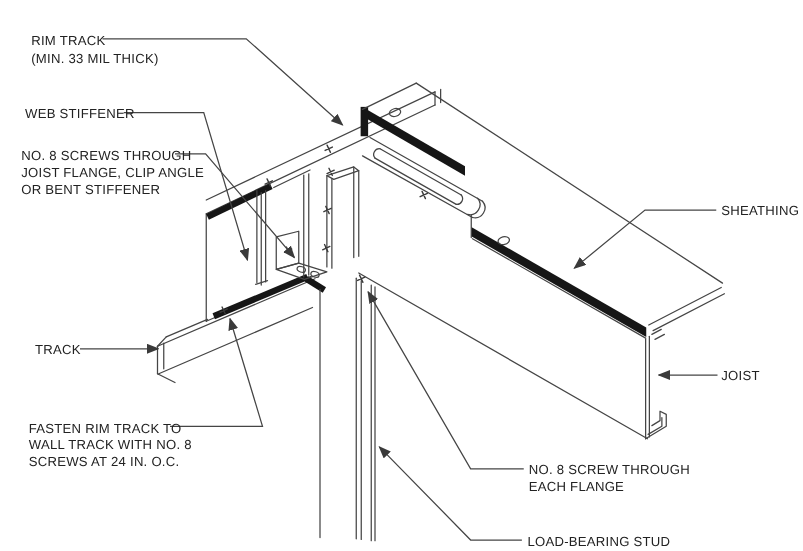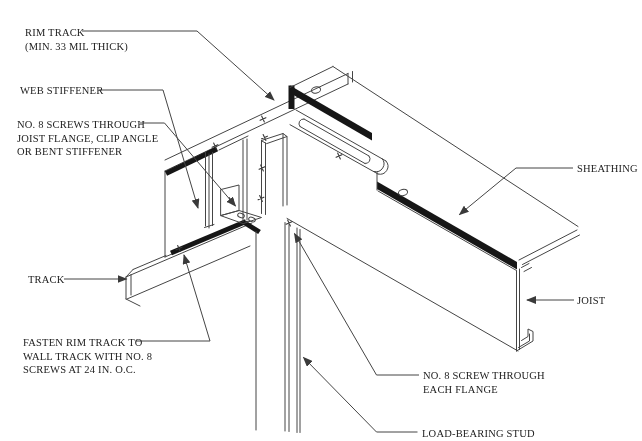--- a/index.html
+++ b/index.html
@@ -1,17 +1,17 @@
 <!DOCTYPE html>
 <html><head>
 <meta charset="utf-8">
 <style>
   html,body{margin:0;padding:0;background:#ffffff;}
   .stage{position:relative;width:642px;height:441px;background:#ffffff;overflow:hidden;
-         font-family:Liberation Serif, serif;}
+         font-family:Liberation Sans, sans-serif;}
   svg{display:block;}
   .ln{stroke:#454545;stroke-width:1;fill:none;stroke-linecap:round;stroke-linejoin:round;}
   .thick{stroke:#161616;stroke-width:5;fill:none;stroke-linecap:butt;}
   .band{fill:#161616;stroke:none;}
   .hole{stroke:#454545;stroke-width:1;fill:none;}
   .screw{stroke:#3a3a3a;stroke-width:1.1;fill:none;stroke-linecap:round;}
   .leader{stroke:#454545;stroke-width:1;fill:none;}
   .lbl{font-size:10.5px;fill:#222222;letter-spacing:0.2px;}
 </style>
 </head>

